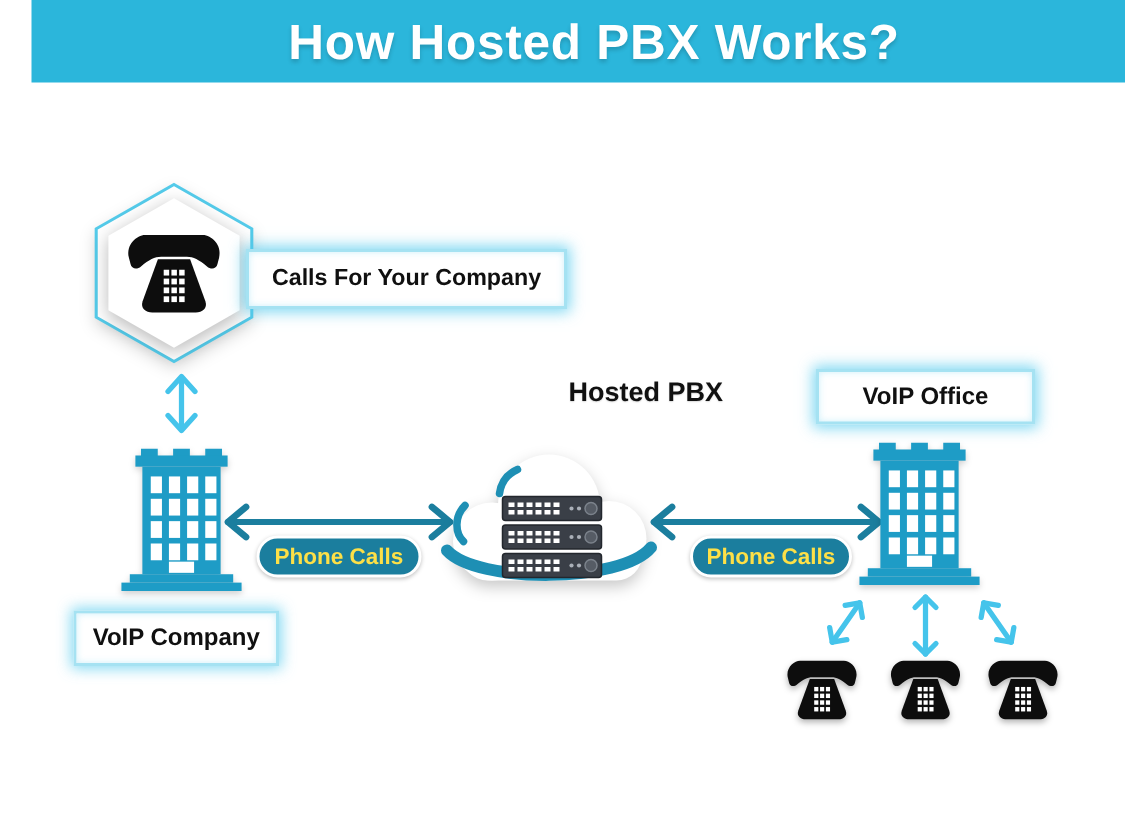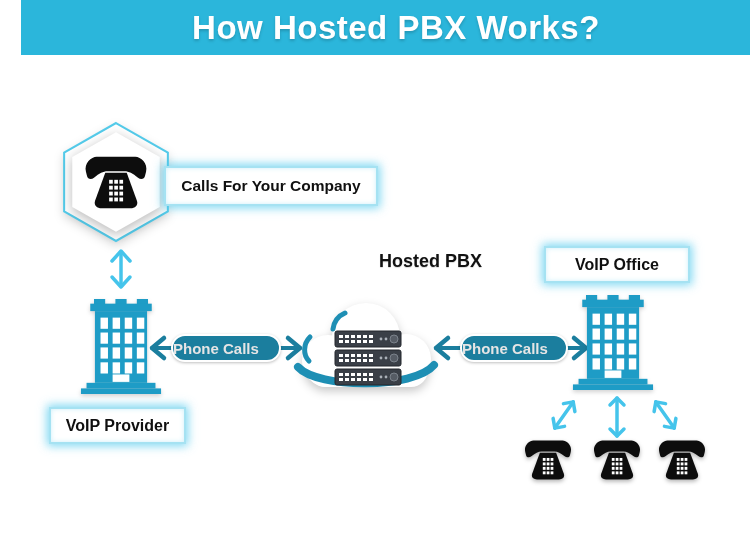--- a/index.html
+++ b/index.html
@@ -23,24 +23,24 @@
   .lbox {
     position:absolute; background:#ffffff;
     border:2px solid var(--box-border,#a5e2f2);
     box-shadow:0 0 9px 2px rgba(86,203,238,.75), inset 0 0 5px rgba(86,203,238,.3);
     display:flex; align-items:center; justify-content:center;
     font-weight:700; color:#101010;
   }
 
   
   .pill {
-    position:absolute; background:var(--pill-bg,#1b7e9e); color:#e5e5e5;
+    position:absolute; background:var(--pill-bg,#1b7e9e); color:#fde047;
     font-weight:700; font-size:15px; border-radius:14px;
     border:2px solid #ffffff; box-shadow:0 1px 3px rgba(0,0,0,.25);
-    display:flex; align-items:center; z-index:3;
+    display:flex; align-items:center; justify-content:center; z-index:3;margin-top:23px;
   }
 
   svg.icon { position:absolute; overflow:visible; }
   .bld  { fill:var(--building,#1e9cc6); filter:drop-shadow(0 2px 2px rgba(0,0,0,.18)); }
   .phone{ fill:var(--phone-black,#0d0d0d); filter:drop-shadow(0 2px 2px rgba(0,0,0,.3)); }
 
   .arr-dark  { stroke:var(--arrow-dark,#1b7e9e); }
   .arr-light { stroke:var(--arrow-light,#45c4eb); }
   .arr line, .arr polyline { fill:none; stroke-linecap:round; stroke-linejoin:round; }
 
@@ -125,21 +125,21 @@
     <line x1="14" y1="7" x2="14" y2="39" stroke-width="3.5"></line>
     <polyline points="5,15 14,5 23,15" stroke-width="3.5"></polyline>
     <polyline points="5,31 14,41 23,31" stroke-width="3.5"></polyline>
   </svg>
 
   <svg class="icon bld" style="left:79px; top:299px; width:84px; height:95px" viewBox="0 0 90 102">
     <use href="#ic-building"></use>
   </svg>
 
   <div class="lbox" style="left:49px; top:407px; width:133px; height:33px; font-size:16px">
-    <span>VoIP Provider</span>
+    <span>VoIP Company</span>
   </div>
 
   <svg class="icon arr arr-dark" style="left:142px; top:334px; width:168px; height:28px" viewBox="0 0 168 28">
     <line x1="10" y1="14" x2="158" y2="14" stroke-width="4"></line>
     <polyline points="22,4 10,14 22,24" stroke-width="4.5"></polyline>
     <polyline points="146,4 158,14 146,24" stroke-width="4.5"></polyline>
   </svg>
   <div class="pill" style="left:171px; top:334px; width:106px; height:24px">
     <span>Phone Calls</span>
   </div>

